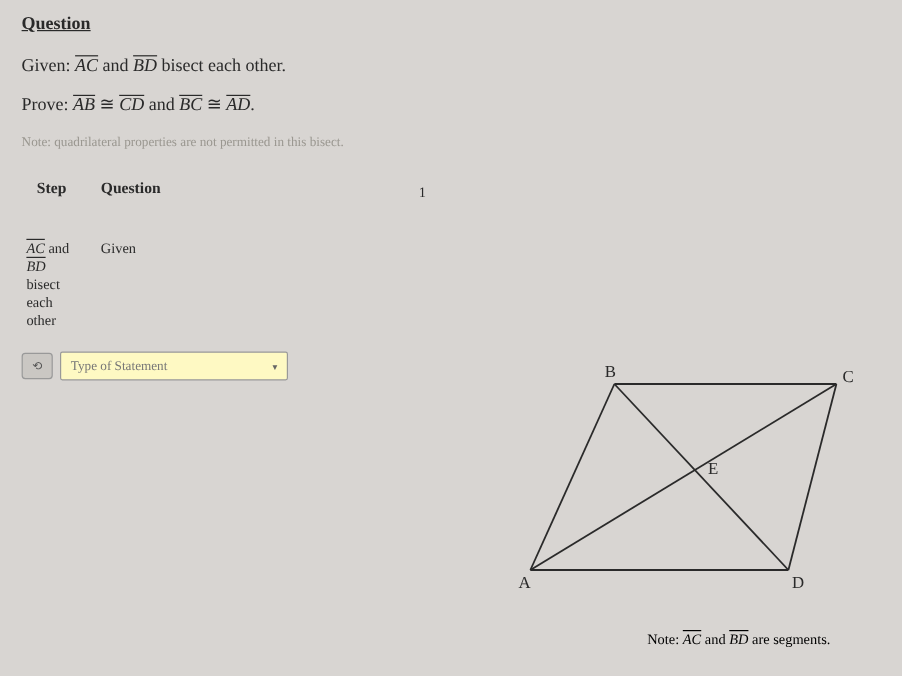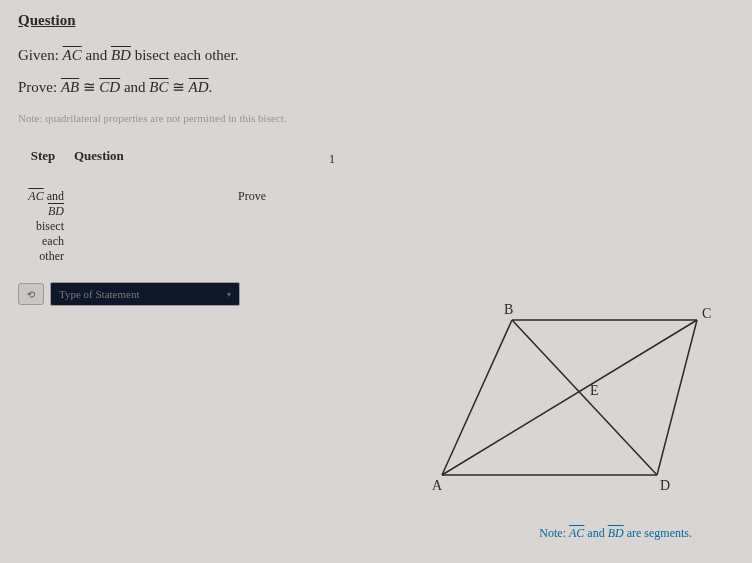--- a/index.html
+++ b/index.html
@@ -41,33 +41,32 @@
     .overline {
       text-decoration: overline;
       font-style: italic;
     }
     .cong {
       font-size: 15px;
     }
     .proof-table {
       display: grid;
       grid-template-columns: 50px 200px 120px;
-      gap: 2px;
+      gap: 12px;
       font-size: 13px;
     }
     .proof-header {
       font-weight: bold;
       padding: 6px 4px;
       color: #2a2a2a;
     }
     .proof-cell {
       padding: 10px 4px;
       color: #2a2a2a;
       font-size: 12px;
-      text-align: right;
     }
     .step-num {
       text-align: center;
     }
     .input-row {
       display: flex;
       align-items: center;
       margin-top: 8px;
       gap: 6px;
     }
@@ -80,21 +79,21 @@
       display: flex;
       align-items: center;
       justify-content: center;
       font-size: 10px;
       color: #555;
     }
     .type-stmt {
       width: 190px;
       height: 24px;
       border: 1px solid #999;
-      background: #0f172a;
+      background: #fef9c3;
       border-radius: 2px;
       padding: 0 8px;
       display: flex;
       align-items: center;
       justify-content: space-between;
       font-size: 11px;
       color: #777;
     }
     .dropdown-arrow {
       font-size: 8px;
@@ -104,21 +103,21 @@
       position: absolute;
       right: 30px;
       top: 300px;
       width: 310px;
     }
     .diagram-note {
       position: absolute;
       right: 60px;
       bottom: 22px;
       font-size: 12px;
-      color: #0369a1;
+      color: #000000;
     }
     svg text {
       font-family: Georgia, serif;
       font-size: 14px;
       fill: #2a2a2a;
     }
   </style>
 </head>
 <body>
 
@@ -135,21 +134,21 @@
 <div class="note-line">Note: quadrilateral properties are not permitted in this bisect.</div>
 
 <div class="proof-table">
   <div class="proof-header step-num">Step</div>
   <div class="proof-header">Question</div>
 
   <div class="proof-cell step-num">1</div>
   <div class="proof-cell">
     <span class="overline">AC</span><span> and </span><span class="overline">BD</span><span> bisect each other</span>
   </div>
-  <div class="proof-cell">Prove</div>
+  <div class="proof-cell">Given</div>
 </div>
 
 <div class="input-row">
   <div class="icon-btn">
     <span>⟲</span>
   </div>
   <div class="type-stmt">
     <span>Type of Statement</span>
     <span class="dropdown-arrow">▾</span>
   </div>

